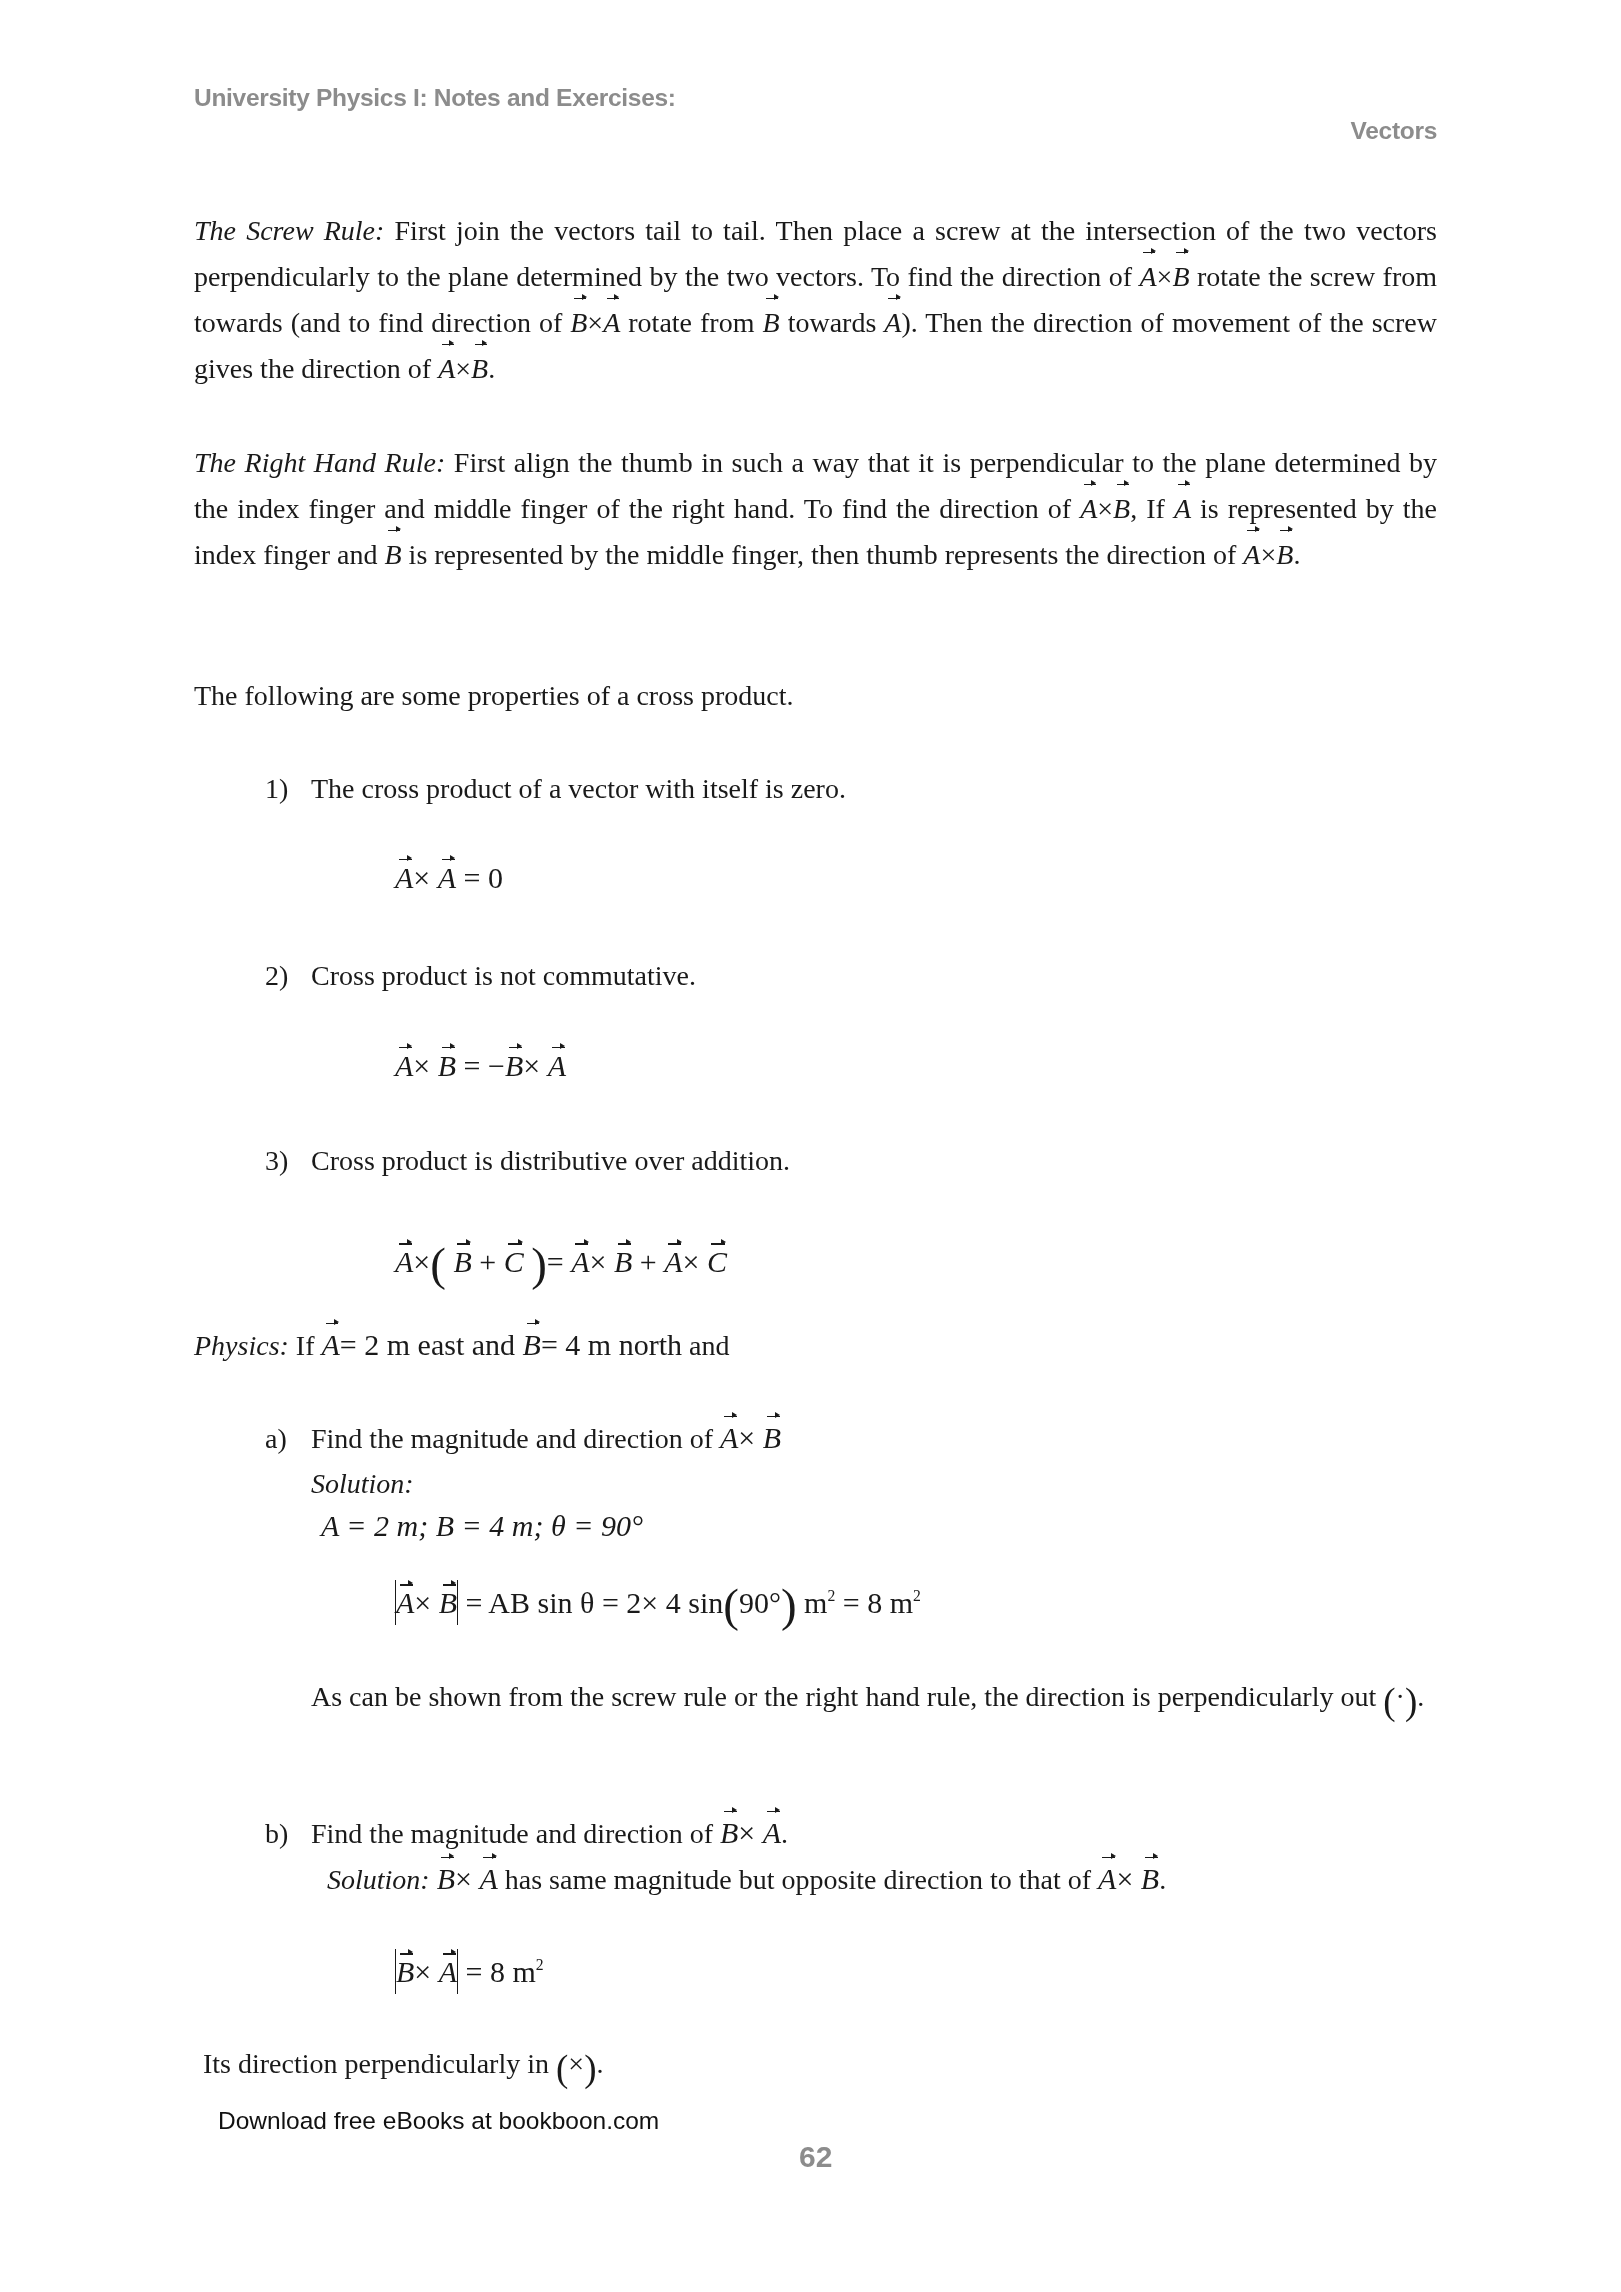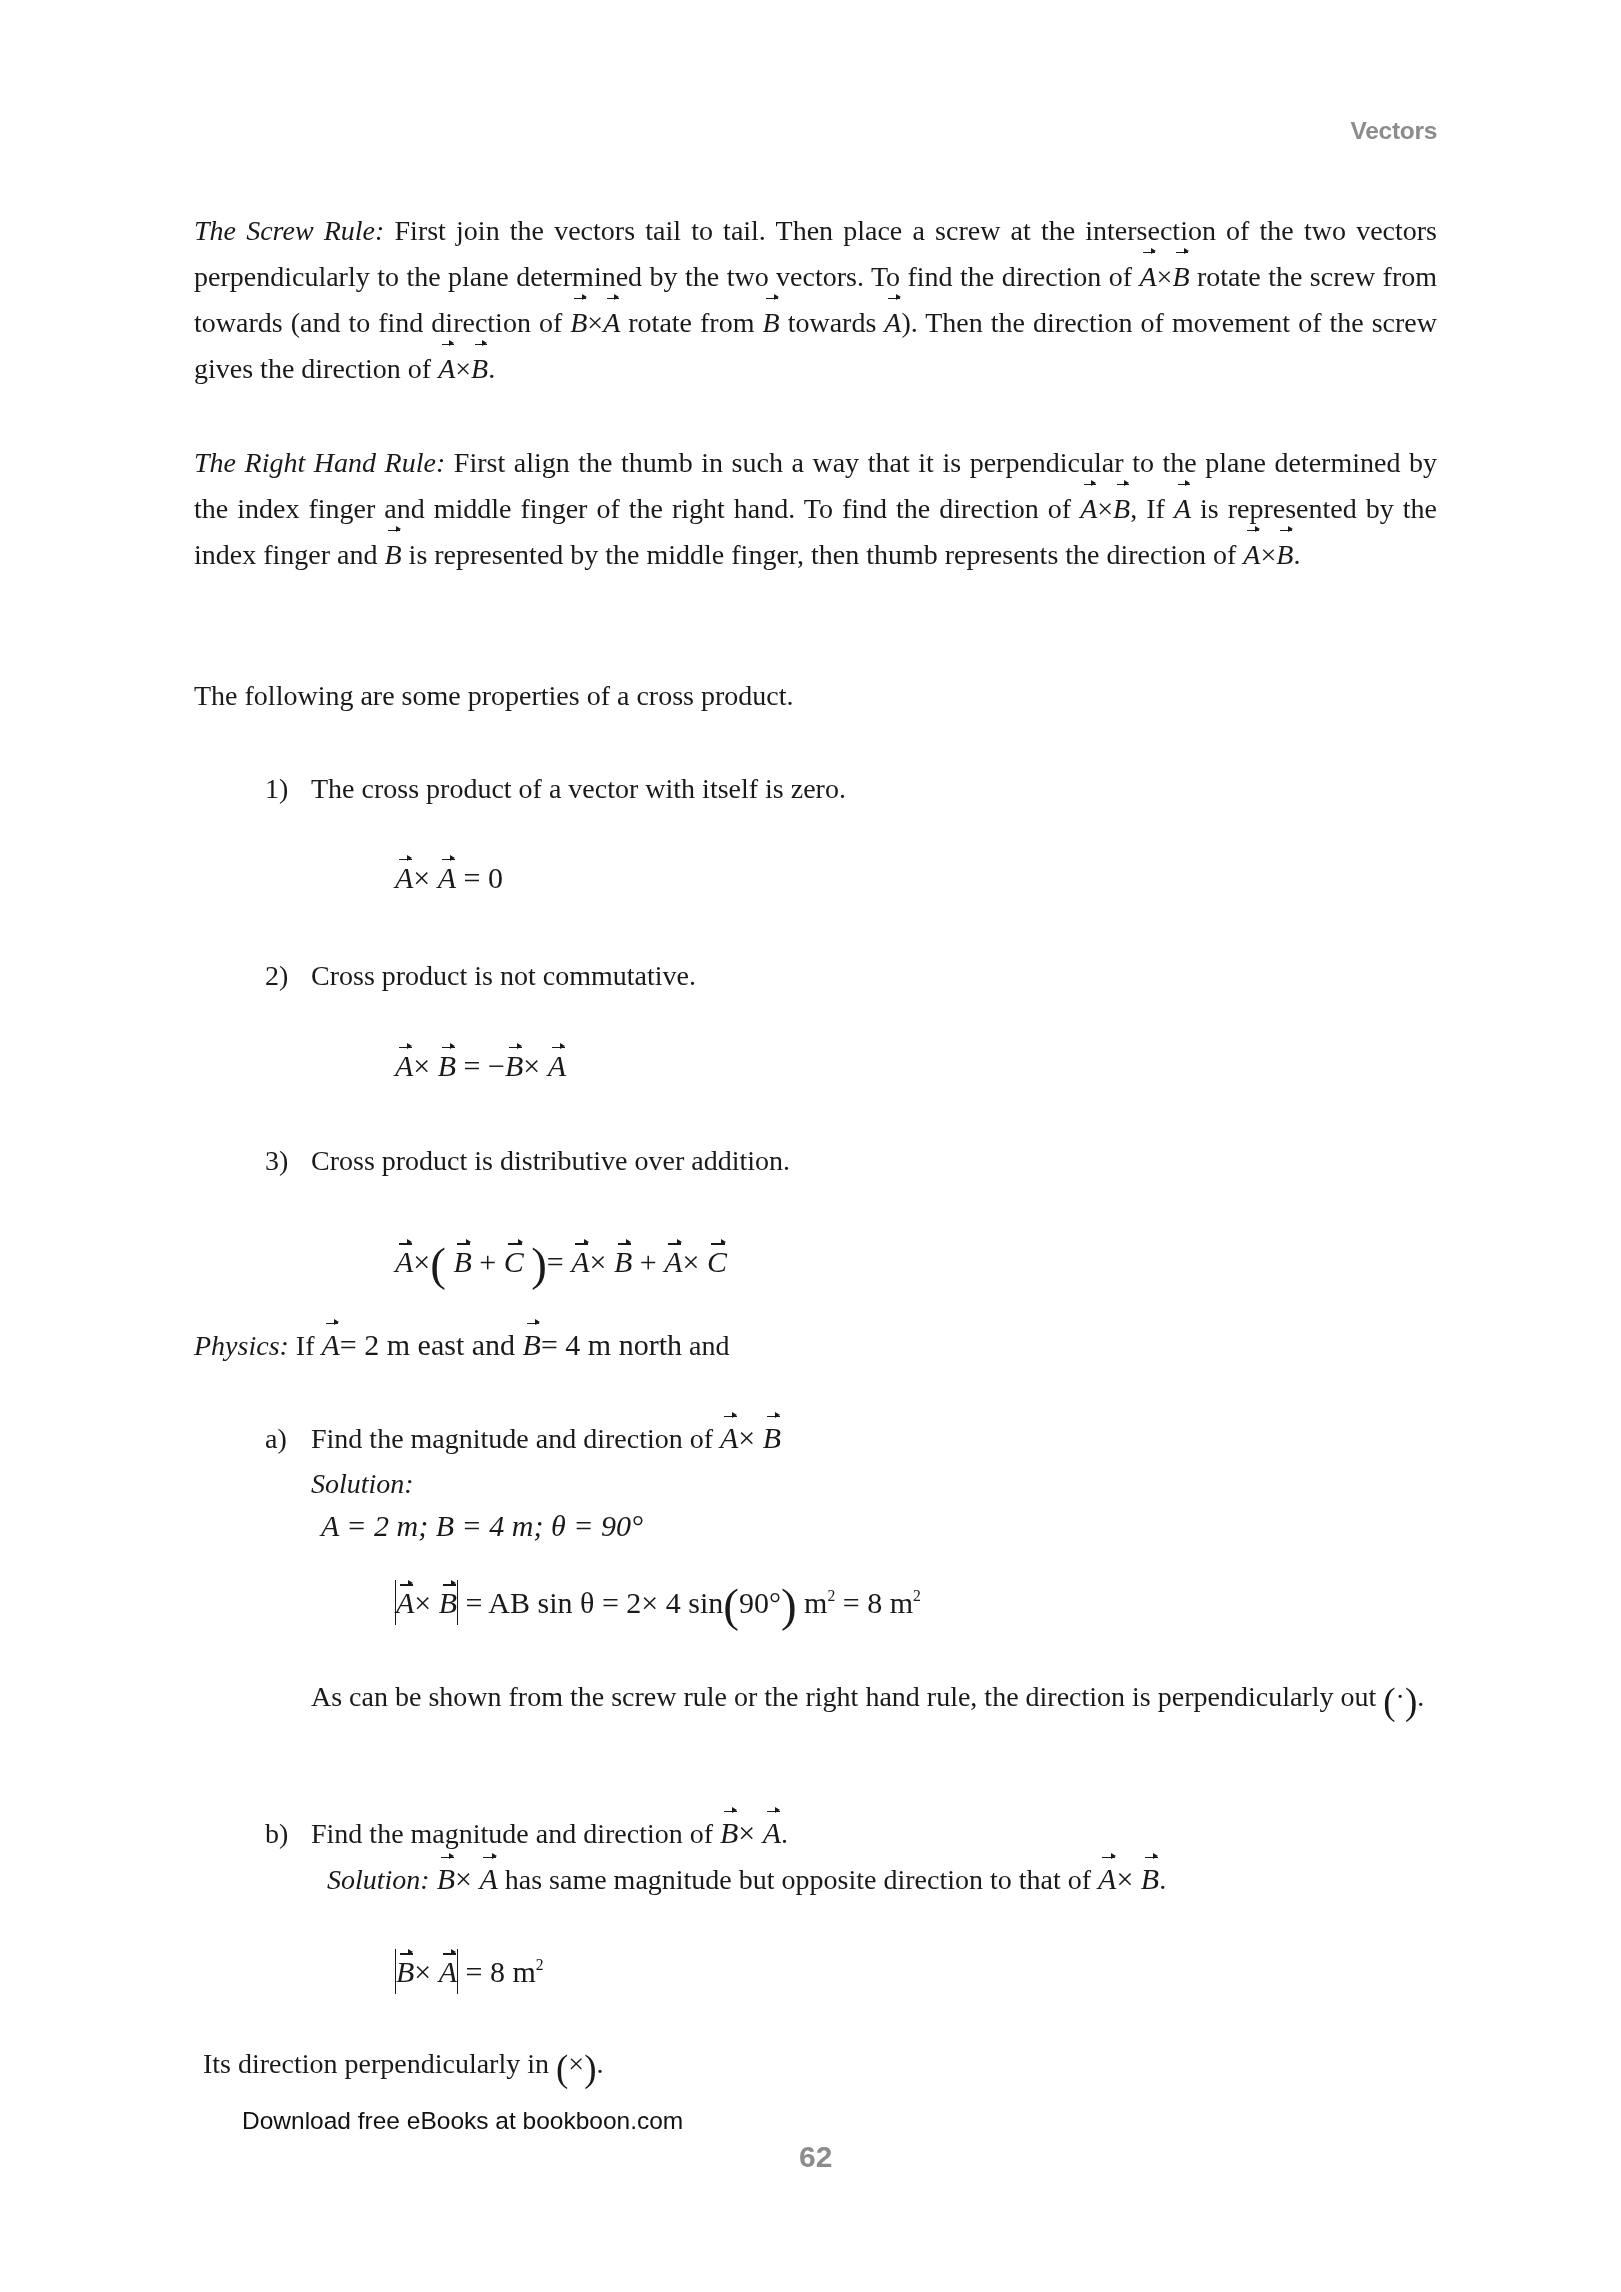--- a/index.html
+++ b/index.html
@@ -13,27 +13,28 @@
   .vec { position: relative; display: inline-block; font-style: italic; }
   .vec::before { content: ""; position: absolute; left: 22%; right: 8%; top: -2px; height: 1.4px; background: #1a1a1a; }
   .vec::after { content: ""; position: absolute; right: 5%; top: -5.9px; border-left: 5.9px solid #1a1a1a;
                 border-top: 3.4px solid transparent; border-bottom: 3.4px solid transparent; }
   .line { font-size: 28px; line-height: 39px; white-space: nowrap; }
   .num { display: inline-block; width: 46px; }
   .math { font-size: 30px; white-space: nowrap; }
   .big { font-size: 47px; vertical-align: -7.8px; font-weight: lighter; }
   .bar { display: inline-block; border-left: 1.5px solid #1a1a1a; height: 45px; vertical-align: -11.8px; }
   sup { font-size: 15.7px; vertical-align: 11.8px; }
-  .footer-link { font-family: "Liberation Sans", "DejaVu Sans", sans-serif; font-size: 24.5px; color: #111; margin-left: 24px; }
+  .footer-link { font-family: "Liberation Sans", "DejaVu Sans", sans-serif; font-size: 24.5px; color: #111; }
   .pnum { font-family: "Liberation Sans", "DejaVu Sans", sans-serif; font-weight: bold; font-size: 30px; color: #8c8c8c; }
 </style>
 </head>
 <body>
 
 <div class="abs hdr" style="left:194px; top:82px;">
+  <div>University Physics I: Notes and Exercises:</div>
 </div>
 <div class="abs hdr" style="right:184px; top:115px;">Vectors</div>
 
 <div class="abs para" style="top:208px;"><span class="it">The Screw Rule:</span><span> First join the vectors tail to tail. Then place a screw at the intersection of the two vectors perpendicularly to the plane determined by the two vectors. To find the direction of </span><span class="vec">A</span>×<span class="vec">B</span><span> rotate the screw from  towards (and to find direction of </span><span class="vec">B</span>×<span class="vec">A</span><span> rotate from </span><span class="vec">B</span><span> towards </span><span class="vec">A</span><span>). Then the direction of movement of the screw gives the direction of </span><span class="vec">A</span>×<span class="vec">B</span><span>.</span></div>
 
 <div class="abs para" style="top:440px;"><span class="it" style="text-decoration: underline; text-decoration-color: transparent;">The Right Hand Rule:</span><span> First align the thumb in such a way that it is perpendicular to the plane determined by the index finger and middle finger of the right hand. To find the direction of </span><span class="vec">A</span>×<span class="vec">B</span><span>, If </span><span class="vec">A</span><span> is represented by the index finger and </span><span class="vec">B</span><span> is represented by the middle finger, then thumb represents the direction of </span><span class="vec">A</span>×<span class="vec">B</span><span>.</span></div>
 
 <div class="abs line" style="left:194px; top:676px;">The following are some properties of a cross product.</div>
 
 <div class="abs line" style="left:265px; top:769px;">

